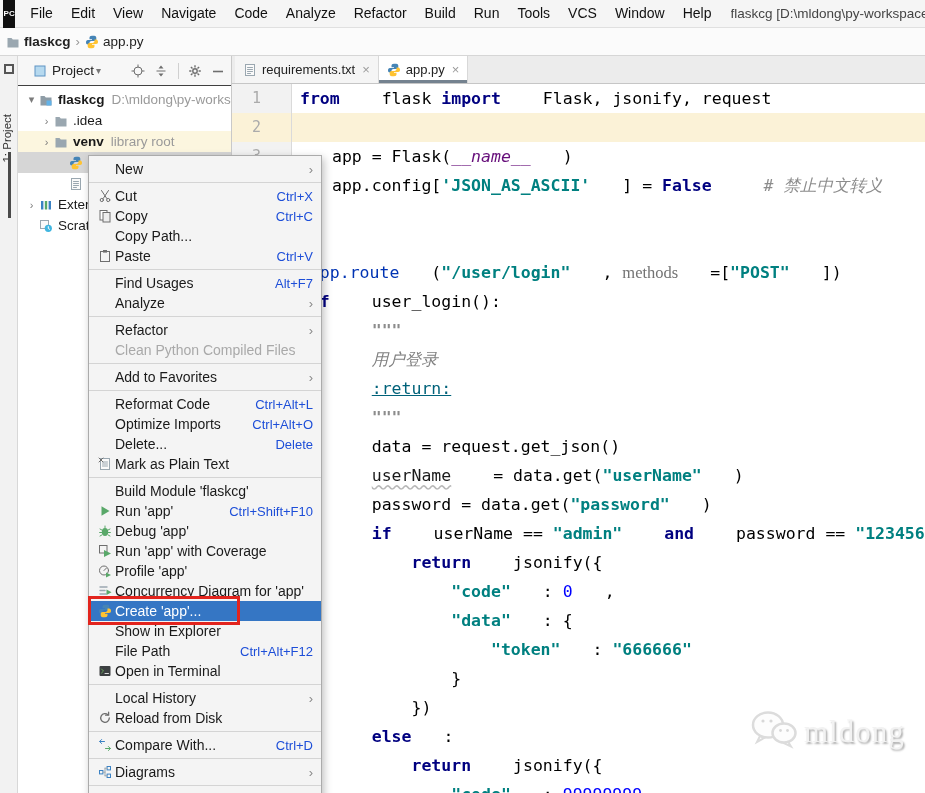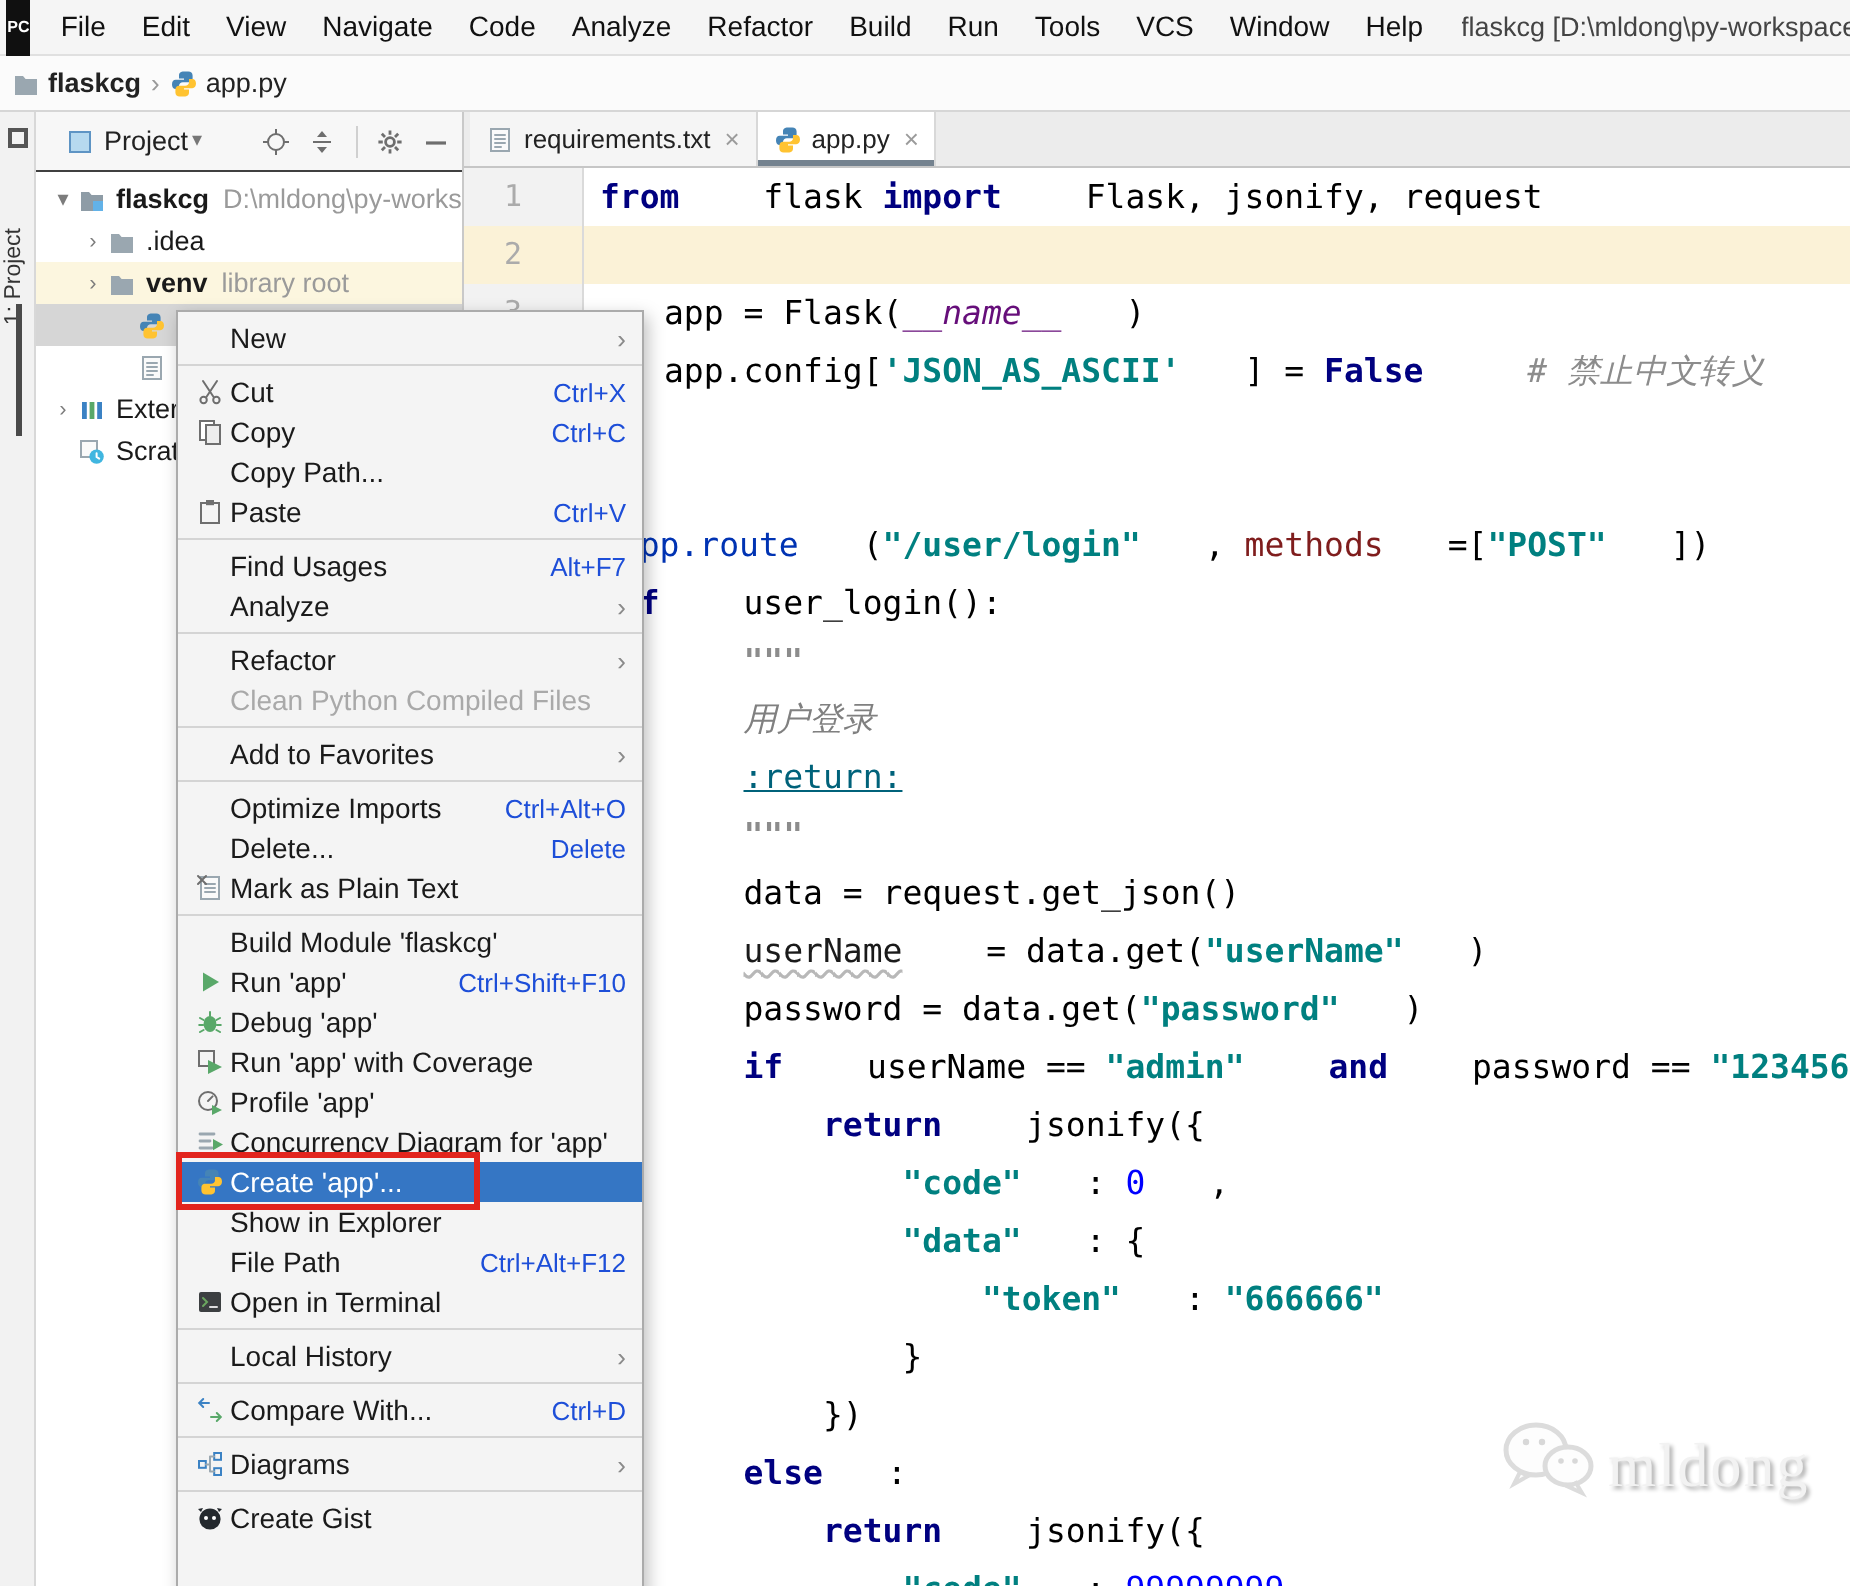--- a/index.html
+++ b/index.html
@@ -53,21 +53,21 @@
   #code-area { position:relative; height:709px; overflow:hidden; font-family:"DejaVu Sans Mono","Liberation Mono",monospace; font-size:16.5px; }
   .line { display:flex; height:29px; line-height:29px; white-space:pre; }
   .ln { width:60px; flex:none; background:#F2F2F2; border-right:1px solid #DADADA; color:#ABABAB; text-align:right; padding-right:30px; font-size:15px; }
   .lc { flex:1; padding-left:8px; background:transparent; }
   .line.cur .ln, .line.cur .lc { background:#FBF2D7; }
   .tk-k { color:#000080; font-weight:bold; }
   .tk-s { color:#008080; font-weight:bold; }
   .tk-n { color:#0000FF; }
   .tk-c { color:#8C8C8C; font-style:italic; }
   .tk-d { color:#0033B3; }
-  .tk-p { color:#7f1d1d; }
+  .tk-p { color:#737373;font-family:Liberation Serif, serif; }
   .tk-u { color:#660E7A; font-style:italic; }
   .tk-dq { color:#8C8C8C; font-weight:bold; }
   .tk-dt { color:#808080; font-style:italic; }
   .tk-dr { color:#00627A; text-decoration:underline; }
   .tk-w { text-decoration:underline wavy #B8B8B8; text-underline-offset:3px; }
   .tk-t { color:#000;padding-left:32px; }
 
   
   #context-menu { position:absolute; left:88px; top:155px; width:234px; height:700px; background:#F4F4F4; border:1px solid #ABABAB; box-shadow:2px 3px 8px rgba(0,0,0,.25); padding-top:3px; z-index:100; }
   .mi { height:20px; display:flex; align-items:center; position:relative; padding:0 8px 0 6px; font-size:14px; color:#1a1a1a; }
@@ -352,20 +352,25 @@
       </div>
       <div class="msep"></div>
       <div class="mi">
         <span class="mic"></span>
         <span class="mil">Add to Favorites</span>
         <span class="mia">›</span>
       </div>
       <div class="msep"></div>
       <div class="mi">
         <span class="mic"></span>
+        <span class="mil">Reformat Code</span>
+        <span class="mis">Ctrl+Alt+L</span>
+      </div>
+      <div class="mi">
+        <span class="mic"></span>
         <span class="mil">Optimize Imports</span>
         <span class="mis">Ctrl+Alt+O</span>
       </div>
       <div class="mi">
         <span class="mic"></span>
         <span class="mil">Delete...</span>
         <span class="mis">Delete</span>
       </div>
       <div class="mi">
         <span class="mic">
@@ -455,20 +460,29 @@
             <path d="M7 9.5h3.5" stroke="#DDD"></path>
           </svg>
         </span>
         <span class="mil">Open in Terminal</span>
       </div>
       <div class="msep"></div>
       <div class="mi">
         <span class="mic"></span>
         <span class="mil">Local History</span>
         <span class="mia">›</span>
+      </div>
+      <div class="mi">
+        <span class="mic">
+          <svg width="14" height="14" viewBox="0 0 14 14" fill="none" stroke-linecap="round">
+            <path d="M11.3 7A4.3 4.3 0 1 1 10 3.9" stroke="#6E6E6E" stroke-width="1.3"></path>
+            <path d="M10.6 1.2v3h-3" stroke="#6E6E6E" stroke-width="1.3"></path>
+          </svg>
+        </span>
+        <span class="mil">Reload from Disk</span>
       </div>
       <div class="msep"></div>
       <div class="mi">
         <span class="mic">
           <svg width="14" height="14" viewBox="0 0 14 14" fill="none" stroke-linecap="round">
             <path d="M6.5 3.5H1.8M3.6 1.5l-2 2 2 2" stroke="#3B82C4"></path>
             <path d="M7.5 10.5h4.7M10.4 8.5l2 2-2 2" stroke="#59A869"></path>
           </svg>
         </span>
         <span class="mil">Compare With...</span>

